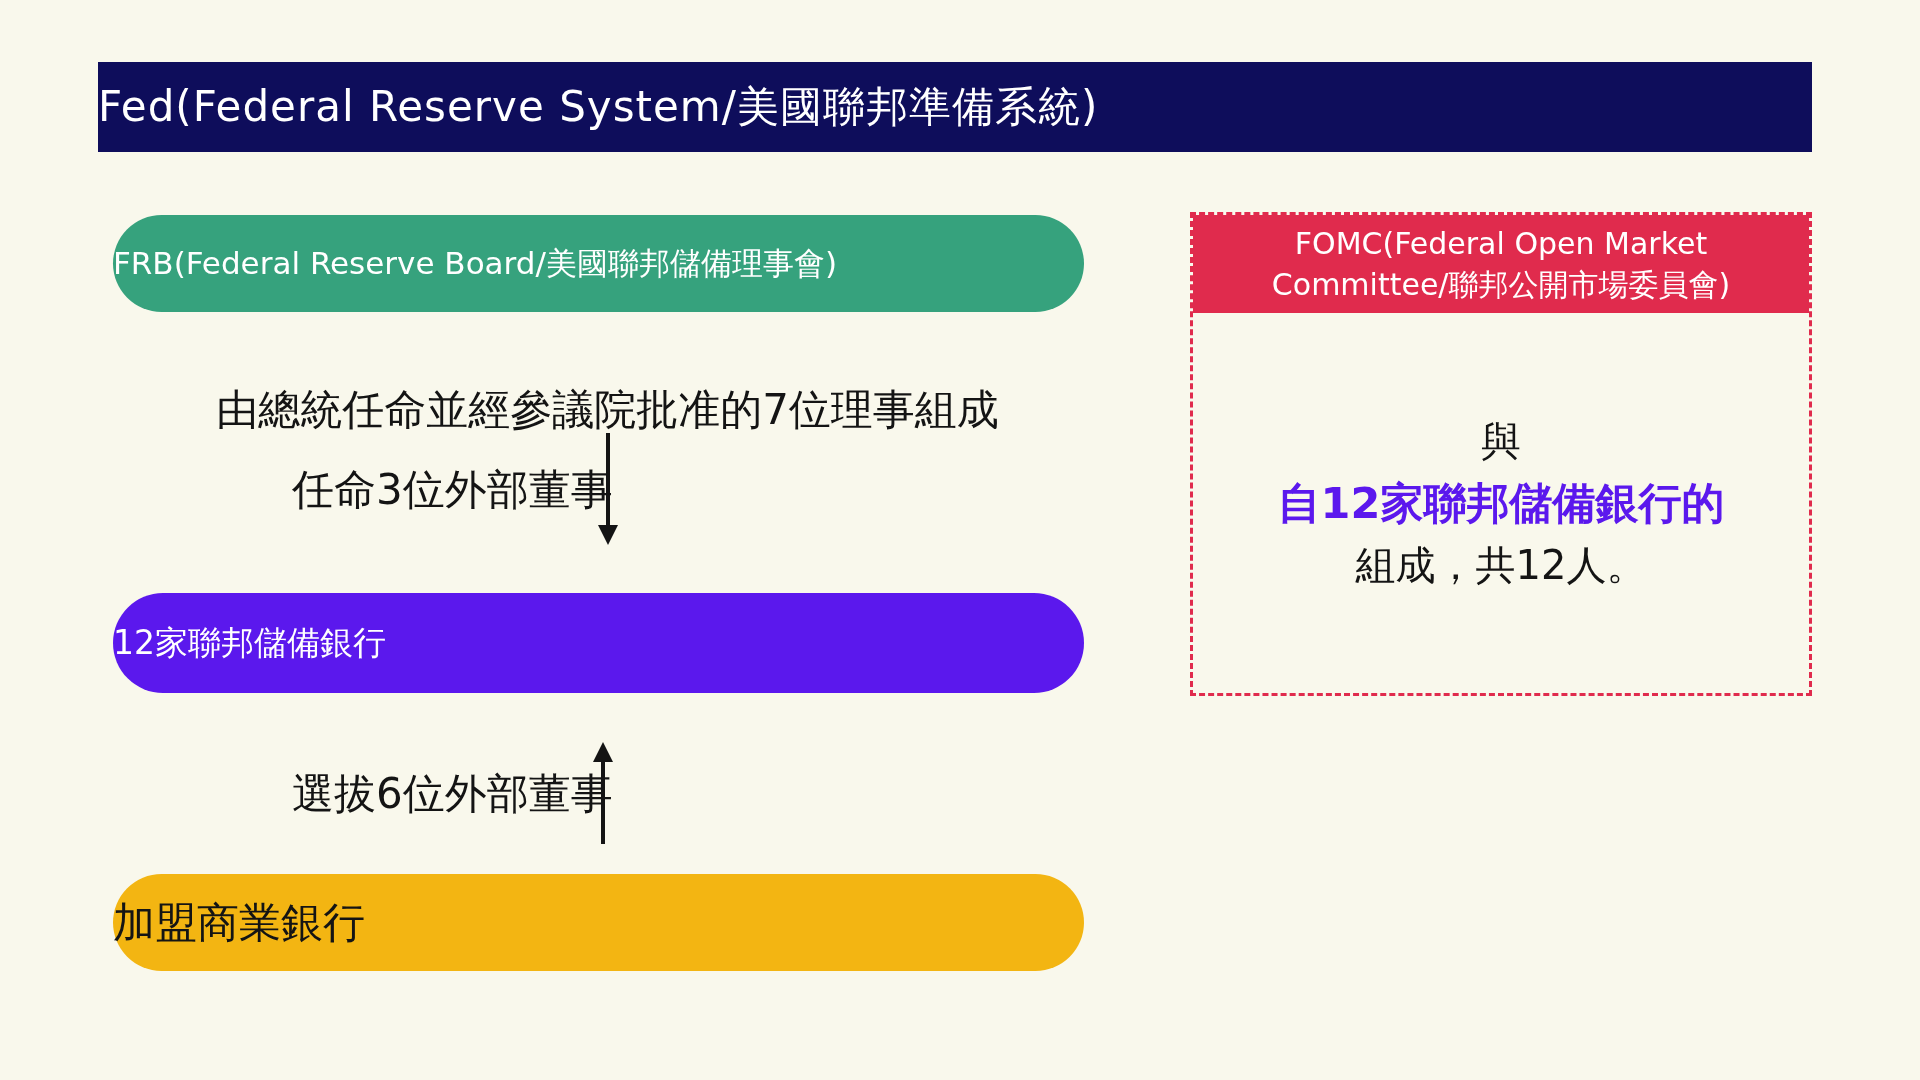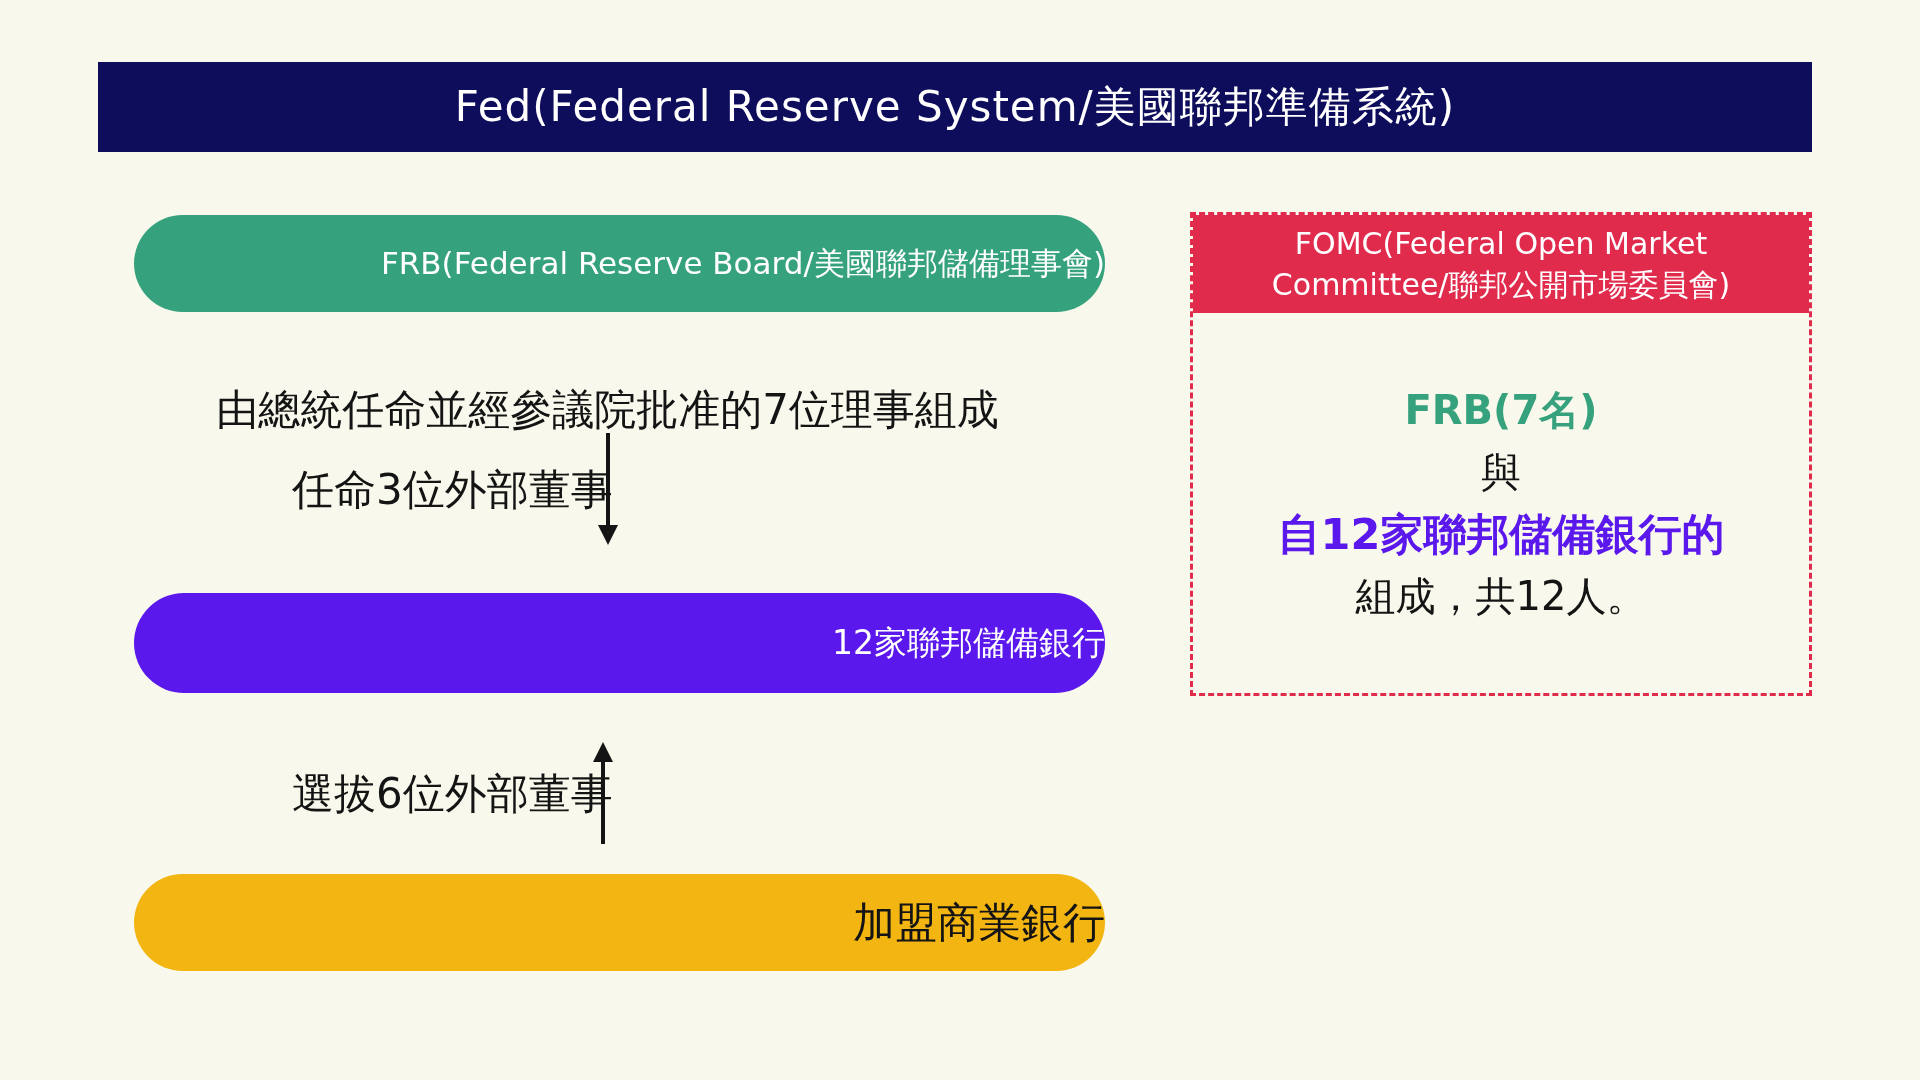--- a/index.html
+++ b/index.html
@@ -20,30 +20,30 @@
     color:var(--text_dark);
     position:relative;
     overflow:hidden;
   }
   .canvas{position:absolute;left:0;top:0;width:1920px;height:1080px;}
 
   
   .title-bar{
     position:absolute;left:98px;top:62px;width:1714px;height:90px;
     background:var(--navy);
-    display:flex;align-items:center;justify-content:center;
+    display:flex;align-items:center;
   }
   .title-bar span{
     color:var(--text_light);font-size:42px;letter-spacing:1px;font-weight:400;
   }
 
   
   .pill{
-    position:absolute;left:134px;width:971px;
-    display:flex;align-items:center;justify-content:flex-end;
+    position:absolute;left:113px;width:971px;
+    display:flex;align-items:center;justify-content:flex-start;
     color:var(--text_light);
   }
   .pill.green{top:215px;height:97px;border-radius:49px;background:var(--green);font-size:31px;}
   .pill.purple{top:593px;height:100px;border-radius:50px;background:var(--purple);font-size:33px;}
   .pill.yellow{top:874px;height:97px;border-radius:49px;background:var(--yellow);color:var(--text_dark);font-size:42px;}
 
   .note{
     position:absolute;left:122px;top:338px;width:971px;
     text-align:center;font-size:42px;color:var(--text_dark);margin-top:44px;
   }
@@ -112,20 +112,19 @@
   <div class="pill yellow">
     <span>加盟商業銀行</span>
   </div>
 
   <aside class="fomc">
     <div class="fomc-header">
       <div>FOMC(Federal Open Market</div>
       <div>Committee/聯邦公開市場委員會)</div>
     </div>
     <div class="fomc-body">
-      <div class="l green-bold">FRB(7名)</div>
       <div class="l">與</div>
       <div class="l purple-bold">自12家聯邦儲備銀行的</div>
       <div class="l">組成，共12人。</div>
     </div>
   </aside>
 
 </div>
 
 </body></html>

